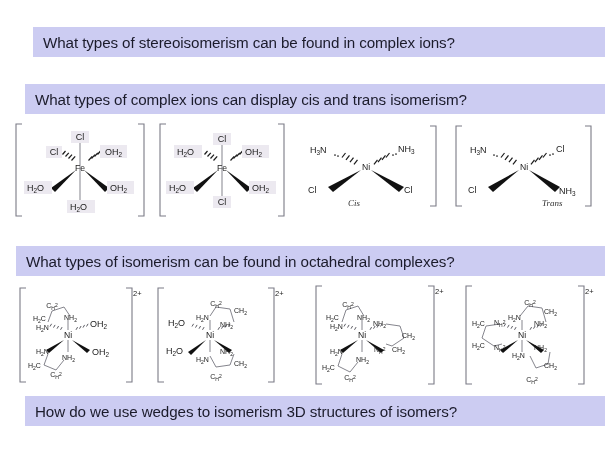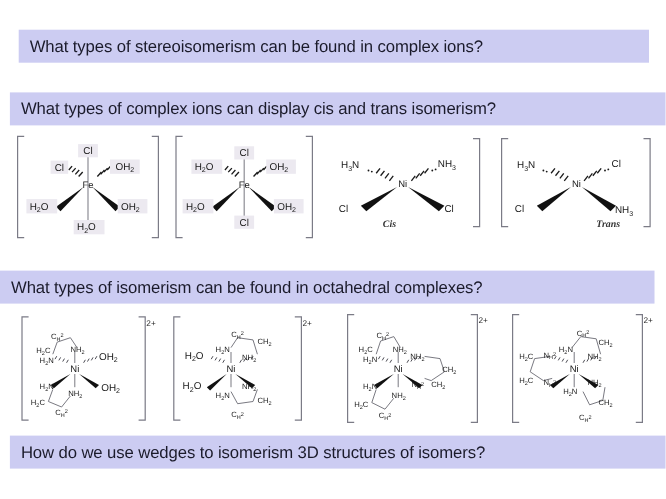--- a/index.html
+++ b/index.html
@@ -19,20 +19,21 @@
     position: absolute;
     inset: 0;
     background: #ffffff;
   }
   .qbar {
     position: absolute;
     background: #ccccf2;
     display: flex;
     align-items: center;
     box-sizing: border-box;
+    margin-left: 16px;
   }
   .qbar .qtext {
     font-size: 15.2px;
     color: #1b1b2b;
     letter-spacing: -0.1px;
     white-space: nowrap;
     padding-left: 10px;
   }
   .qbar-1 { left: 17px;  top: 27px;  width: 573px; height: 30px; }
   .qbar-2 { left: 9px;   top: 84px;  width: 596px; height: 30px; }
@@ -68,21 +69,20 @@
   .cap-fe1 { left: 14px;  top: 211px; }
   .cap-fe2 { left: 156px; top: 211px; }
 
   .ilabel {
     position: absolute;
     font-size: 9px;
     font-style: italic;
     color: #333333;
     font-family: "Liberation Serif", serif;
     white-space: nowrap;
-    font-weight: bold;
   }
   .lab-ni1 { left: 348px; top: 198px; }
   .lab-ni2 { left: 542px; top: 198px; }
 
   text { font-family: "Liberation Sans", sans-serif; fill: #1a1a1a; }
   .at-s{ font-size: 9px; }
   .sub { font-size: 6.4px; }
   .metal { font-size: 8.6px; }
   .chg { font-size: 7.5px; }
   .tiny { font-size: 7px; }

